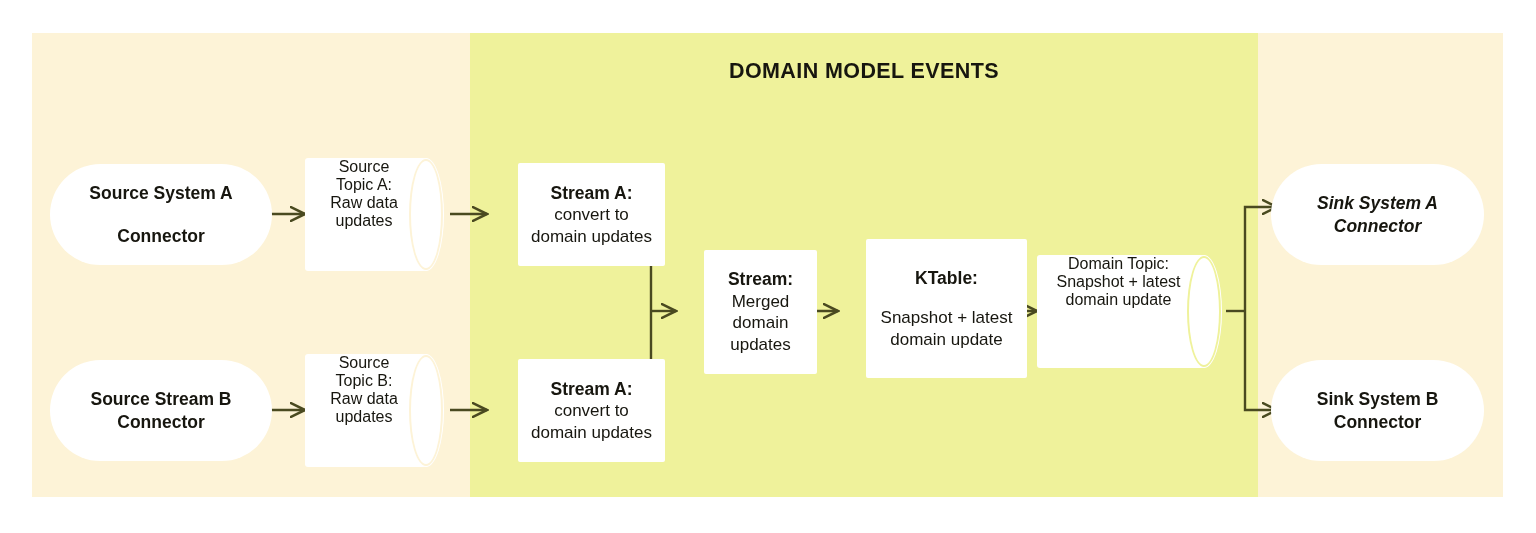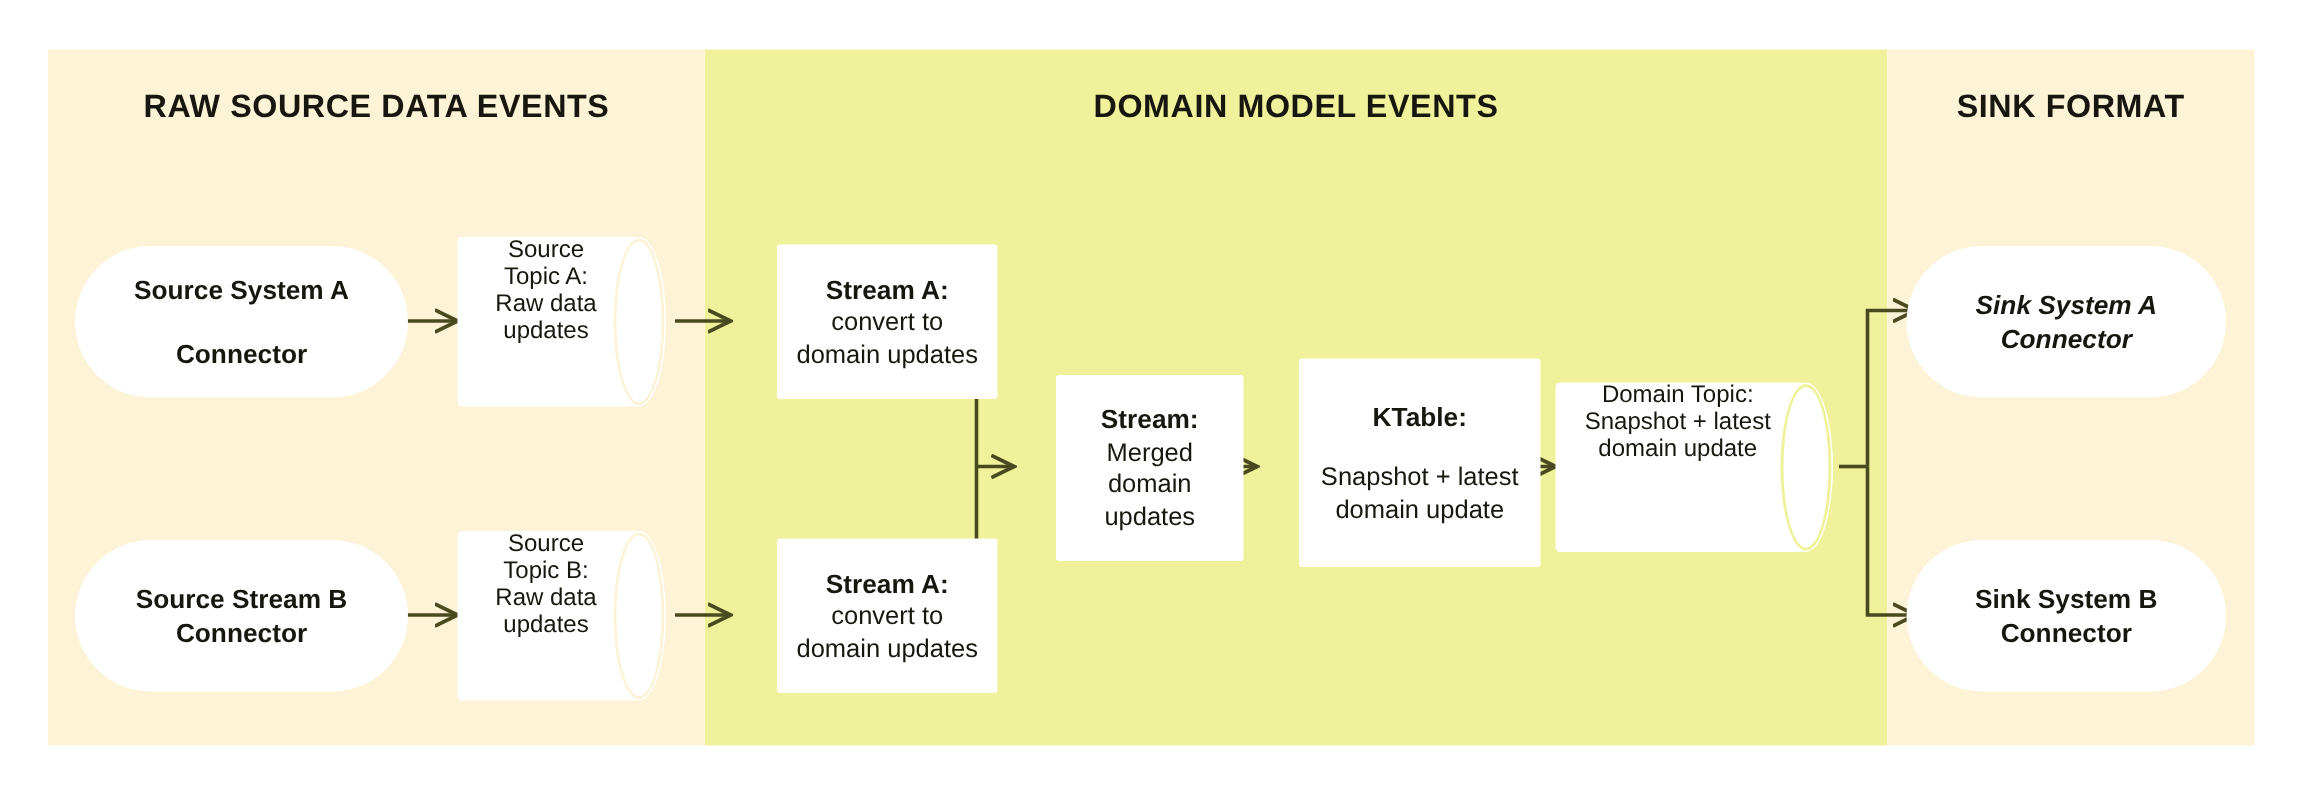--- a/index.html
+++ b/index.html
@@ -115,26 +115,24 @@
 </style>
 </head>
 <body>
 
 <div id="canvas">
 
   <div class="band band-left"></div>
   <div class="band band-mid"></div>
   <div class="band band-right"></div>
 
-  <div class="section-title title-left">RAW SOURCE DATA EVENTS</div>
 
   <div class="section-title title-mid">DOMAIN MODEL EVENTS</div>
 
   <div class="section-title title-right">
-    <div>SINK FORMAT</div>
   </div>
 
   <svg id="wires" viewBox="0 0 1536 533" xmlns="http://www.w3.org/2000/svg">
     <defs>
       <marker id="ah" viewBox="0 0 10 10" refX="9" refY="5" markerWidth="7" markerHeight="7" orient="auto-start-reverse">
         <path d="M 0 0.6 L 9 5 L 0 9.4" fill="none" stroke="#4a4a20" stroke-width="1.5"></path>
       </marker>
     </defs>
     <g stroke="#4a4a20" stroke-width="2.4" fill="none">
 
@@ -198,21 +196,21 @@
     <div class="sub">convert to</div>
     <div class="sub">domain updates</div>
   </div>
 
   <div class="node box" style="left:490px; top:359px; width:147px; height:103px;">
     <div class="ttl">Stream A:</div>
     <div class="sub">convert to</div>
     <div class="sub">domain updates</div>
   </div>
 
-  <div class="node box" style="left:676px; top:250px; width:125px; height:124px;">
+  <div class="node box" style="left:676px; top:250px; width:113px; height:124px;">
     <div class="ttl">Stream:</div>
     <div class="sub">Merged</div>
     <div class="sub">domain</div>
     <div class="sub">updates</div>
   </div>
 
   <div class="node box" style="left:838px; top:239px; width:161px; height:139px;">
     <div class="ttl" style="margin-bottom:18px;">KTable:</div>
     <div class="sub">Snapshot + latest</div>
     <div class="sub">domain update</div>

